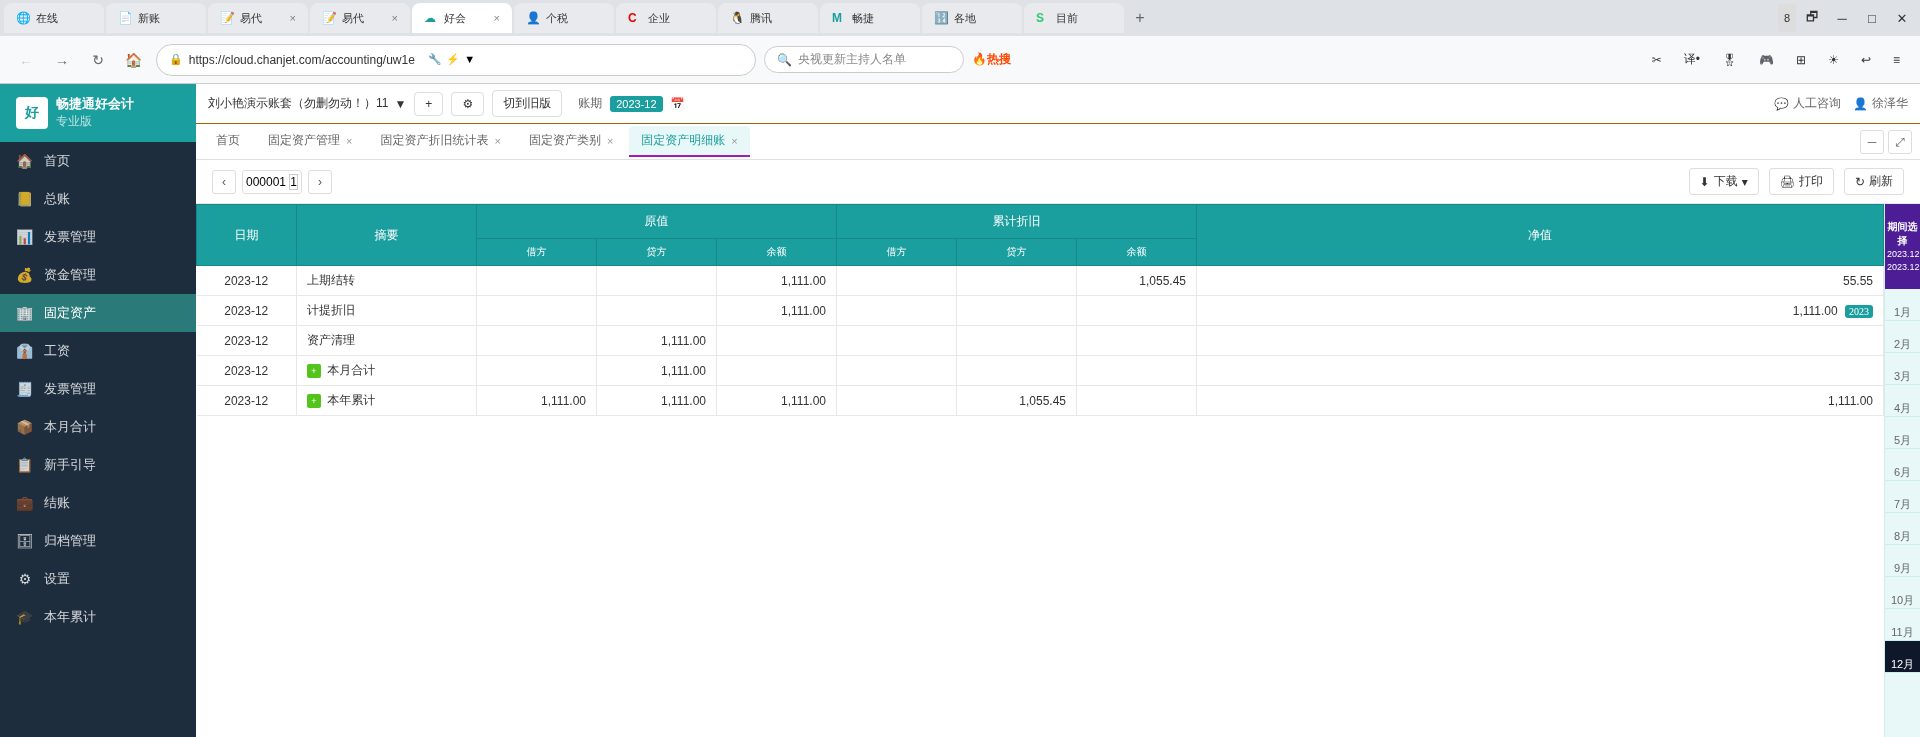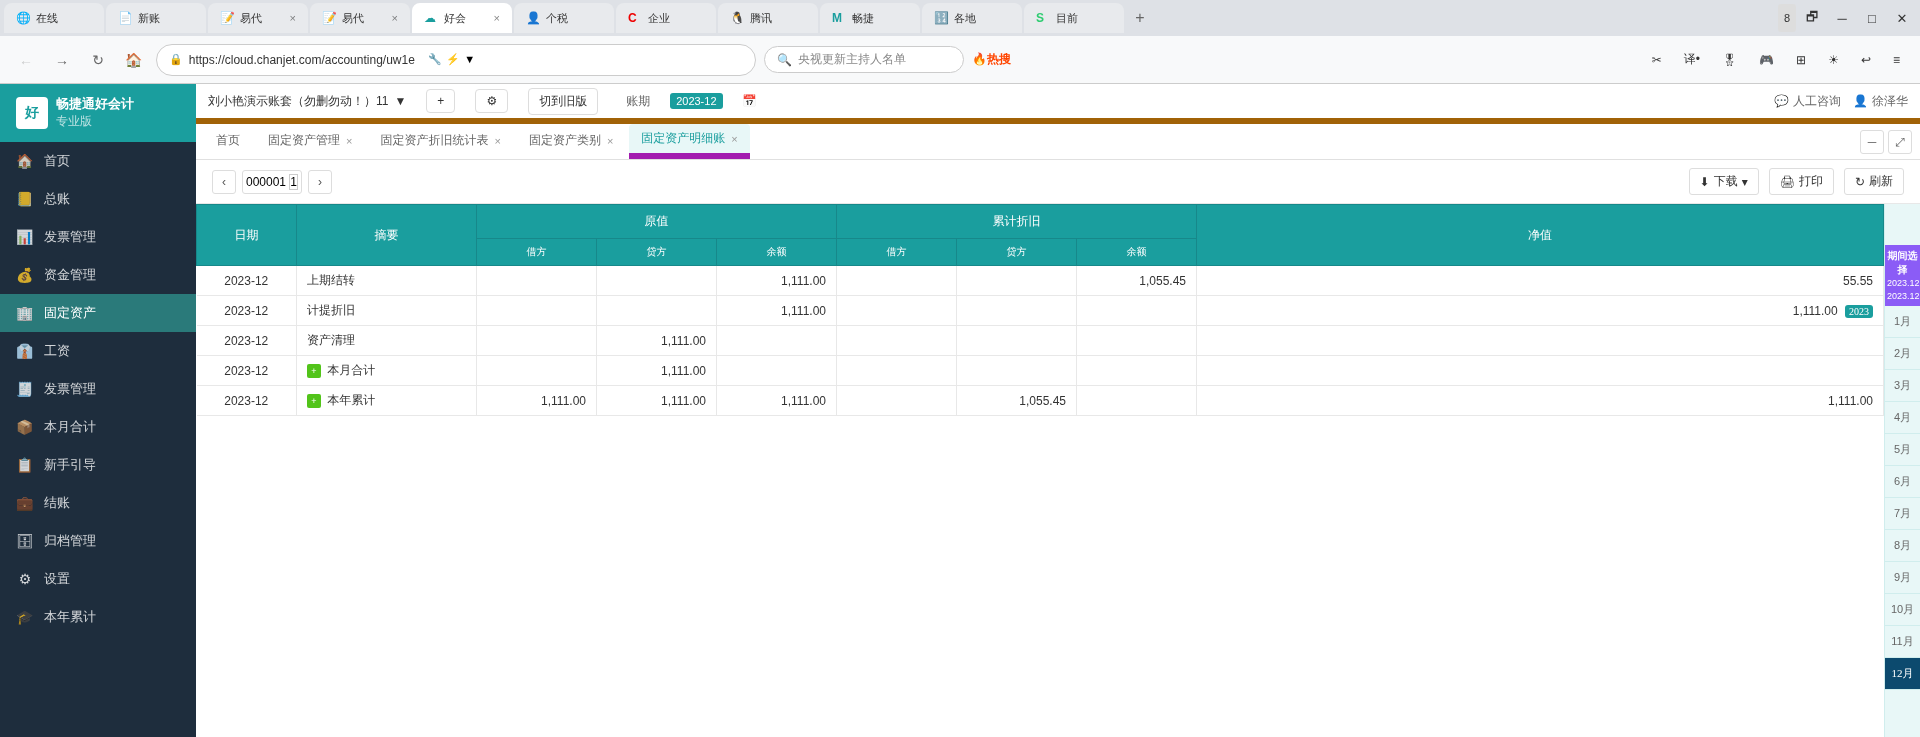--- a/index.html
+++ b/index.html
@@ -41,31 +41,31 @@
     .sidebar-nav { flex: 1; overflow-y: auto; }
     .sidebar-item { display: flex; align-items: center; gap: 10px; padding: 10px 16px; cursor: pointer; color: rgba(255,255,255,0.8); transition: background 0.2s; }
     .sidebar-item.active { background: #2a7a7a; color: #fff; }
     .sidebar-item-icon { width: 18px; height: 18px; display: flex; align-items: center; justify-content: center; font-size: 14px; }
     .sidebar-item-label { font-size: 13px; }
 
     
     .main-content { flex: 1; display: flex; flex-direction: column; background: #f5f5f5; overflow: hidden; }
 
     
-    .app-header { display: flex; align-items: center; background: #fff; padding: 0 12px; height: 40px; border-bottom: 6px solid #a16207; gap: 20px; }
+    .app-header { display: flex; align-items: center; background: #fff; padding: 0 12px; height: 40px; border-bottom: 1px solid #a16207; gap: 8px; }
     .header-account { display: flex; align-items: center; gap: 6px; font-size: 12px; color: #333; }
     .period-badge { background: #1a9e9e; color: #fff; border-radius: 3px; padding: 2px 6px; font-size: 11px; }
     .header-btn { display: flex; align-items: center; gap: 4px; padding: 4px 10px; border: 1px solid #ddd; border-radius: 4px; cursor: pointer; font-size: 12px; color: #333; background: #fff; }
     .header-right { margin-left: auto; display: flex; align-items: center; gap: 12px; font-size: 12px; color: #666; }
     .header-right-btn { display: flex; align-items: center; gap: 4px; cursor: pointer; }
 
     
     .tabs-bar { display: flex; align-items: center; background: #fff; border-bottom: 1px solid #e0e0e0; padding: 0 8px; height: 36px; gap: 4px; }
     .page-tab { display: flex; align-items: center; gap: 4px; padding: 6px 12px; font-size: 12px; cursor: pointer; color: #666; border-bottom: 2px solid transparent; }
-    .page-tab.active { color: #1a9e9e; background: #e8f7f7; border-bottom: 6px solid #a21caf; border-radius: 4px 4px 0 0; }
+    .page-tab.active { color: #1a9e9e; background: #e8f7f7; border-bottom: 2px solid #a21caf; border-radius: 4px 4px 0 0; }
     .page-tab .tab-x { font-size: 11px; color: #999; margin-left: 2px; cursor: pointer; }
     .tabs-bar-controls { margin-left: auto; display: flex; align-items: center; gap: 4px; }
     .tabs-ctrl-btn { width: 24px; height: 24px; display: flex; align-items: center; justify-content: center; border: 1px solid #ddd; border-radius: 3px; cursor: pointer; font-size: 12px; color: #666; }
 
     
     .page-content { flex: 1; background: #fff; margin: 0; overflow: hidden; display: flex; flex-direction: column; }
 
     
     .content-toolbar { display: flex; align-items: center; padding: 8px 16px; gap: 8px; border-bottom: 1px solid #e8e8e8; }
     .pagination { display: flex; align-items: center; gap: 6px; }
@@ -77,22 +77,22 @@
     .table-header-row th { background: #1a9e9e; color: #fff; font-size: 12px; font-weight: normal; padding: 8px 10px; text-align: center; border: 1px solid #17888a; }
     .table-subheader-row th { background: #1a9e9e; color: #fff; font-size: 10px; font-weight: normal; padding: 6px 10px; text-align: center; border: 1px solid #17888a; }
     tbody tr { border-bottom: 1px solid #e8e8e8; }
     tbody td { padding: 6px 10px; font-size: 12px; color: #333; border-right: 1px solid #e8e8e8; }
     .td-right { text-align: right; }
     .td-center { text-align: center; }
     .green-icon { display: inline-block; width: 14px; height: 14px; background: #52c41a; border-radius: 2px; color: #fff; text-align: center; line-height: 14px; font-size: 9px; margin-right: 3px; }
 
     
     .right-panel { width: 36px; background: #e8f7f7; display: flex; flex-direction: column; border-left: 1px solid #d0eded; }
-    .month-item { display: flex; align-items: center; justify-content: center; height: 32px; font-size: 11px; color: #666; cursor: pointer; border-bottom: 1px solid #d0eded; }
-    .month-item.active { background: #0c4a6e; color: #fff; border-radius: 0; font-family: Liberation Serif, serif; }
+    .month-item { display: flex; align-items: flex-end; justify-content: center; height: 32px; font-size: 11px; color: #666; cursor: pointer; border-bottom: 1px solid #d0eded; }
+    .month-item.active { background: #0f172a; color: #fff; border-radius: 0; }
 
     .content-area { display: flex; flex: 1; overflow: hidden; }
     .main-table-area { flex: 1; overflow: auto; }
   </style>
 </head>
 <body>
 
 <div class="browser-chrome">
   <div class="tab-bar">
     <div class="browser-tab">
@@ -416,21 +416,21 @@
                 <td class="td-right"></td>
                 <td class="td-right">1,055.45</td>
                 <td class="td-right"></td>
                 <td class="td-right">1,111.00</td>
               </tr>
             </tbody>
           </table>
         </div>
 
         <div class="right-panel">
-          <div style="background:#8b5cf6; padding:4px 2px; text-align:center;margin-top:41px;">
+          <div style="background:#4c1d95; padding:16px 2px; text-align:center;">
             <div style="font-size:10px; color:#fff; font-weight:bold; writing-mode:horizontal-tb;">期间选择</div>
             <div style="font-size:9px; color:#fff; line-height:1.4;">2023.12</div>
             <div style="font-size:9px; color:#fff; line-height:1.4;">2023.12</div>
           </div>
           <div class="month-item">
               <span>1月</span>
             </div>
           <div class="month-item">
               <span>2月</span>
             </div>

